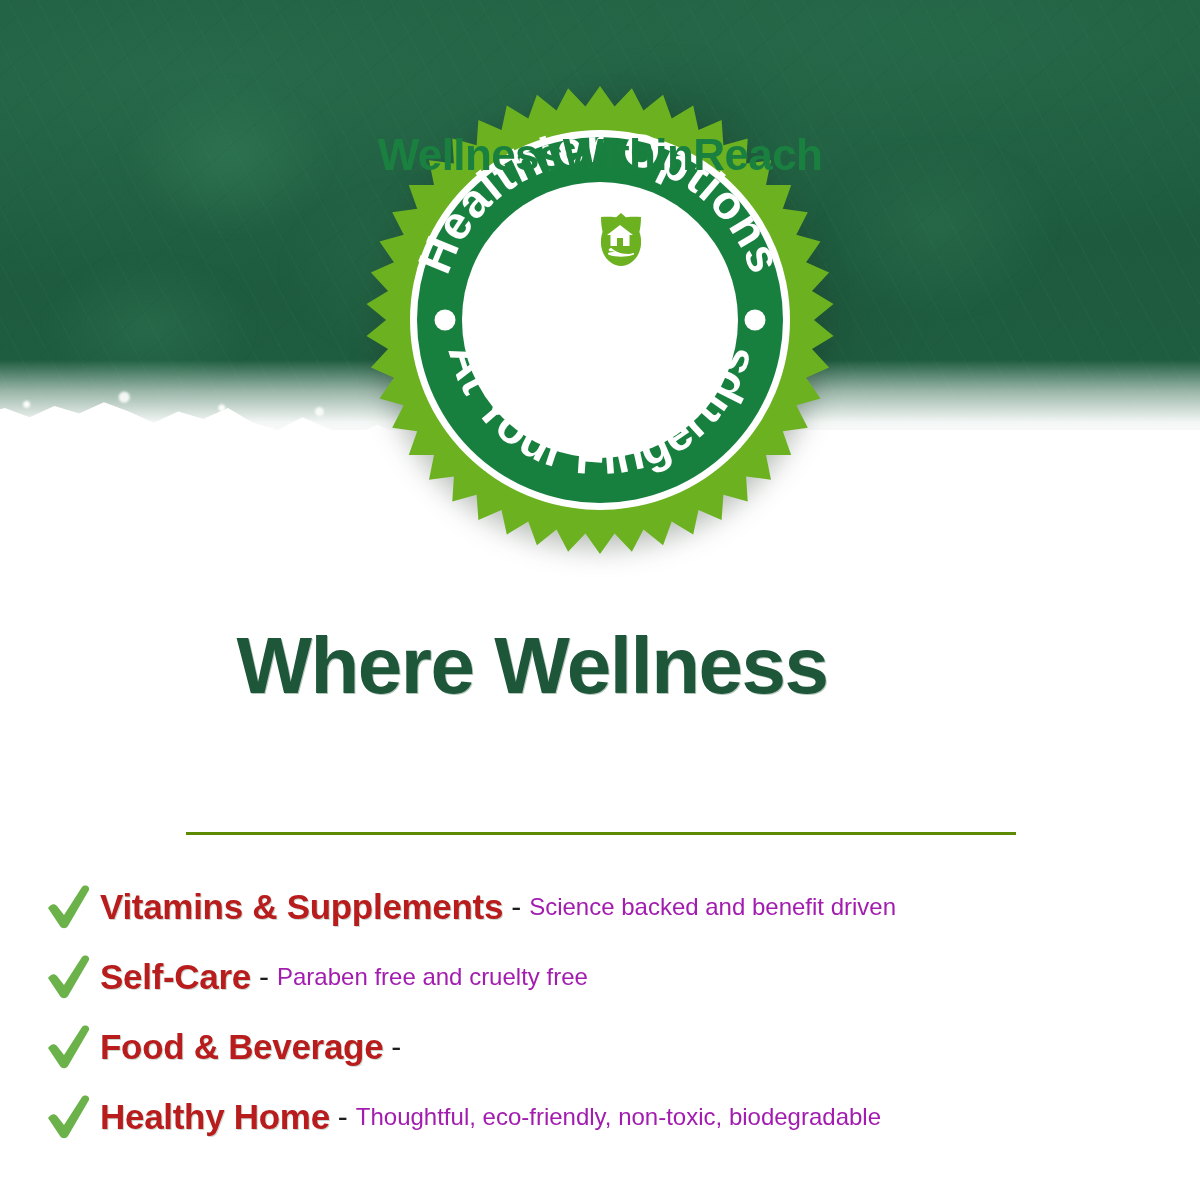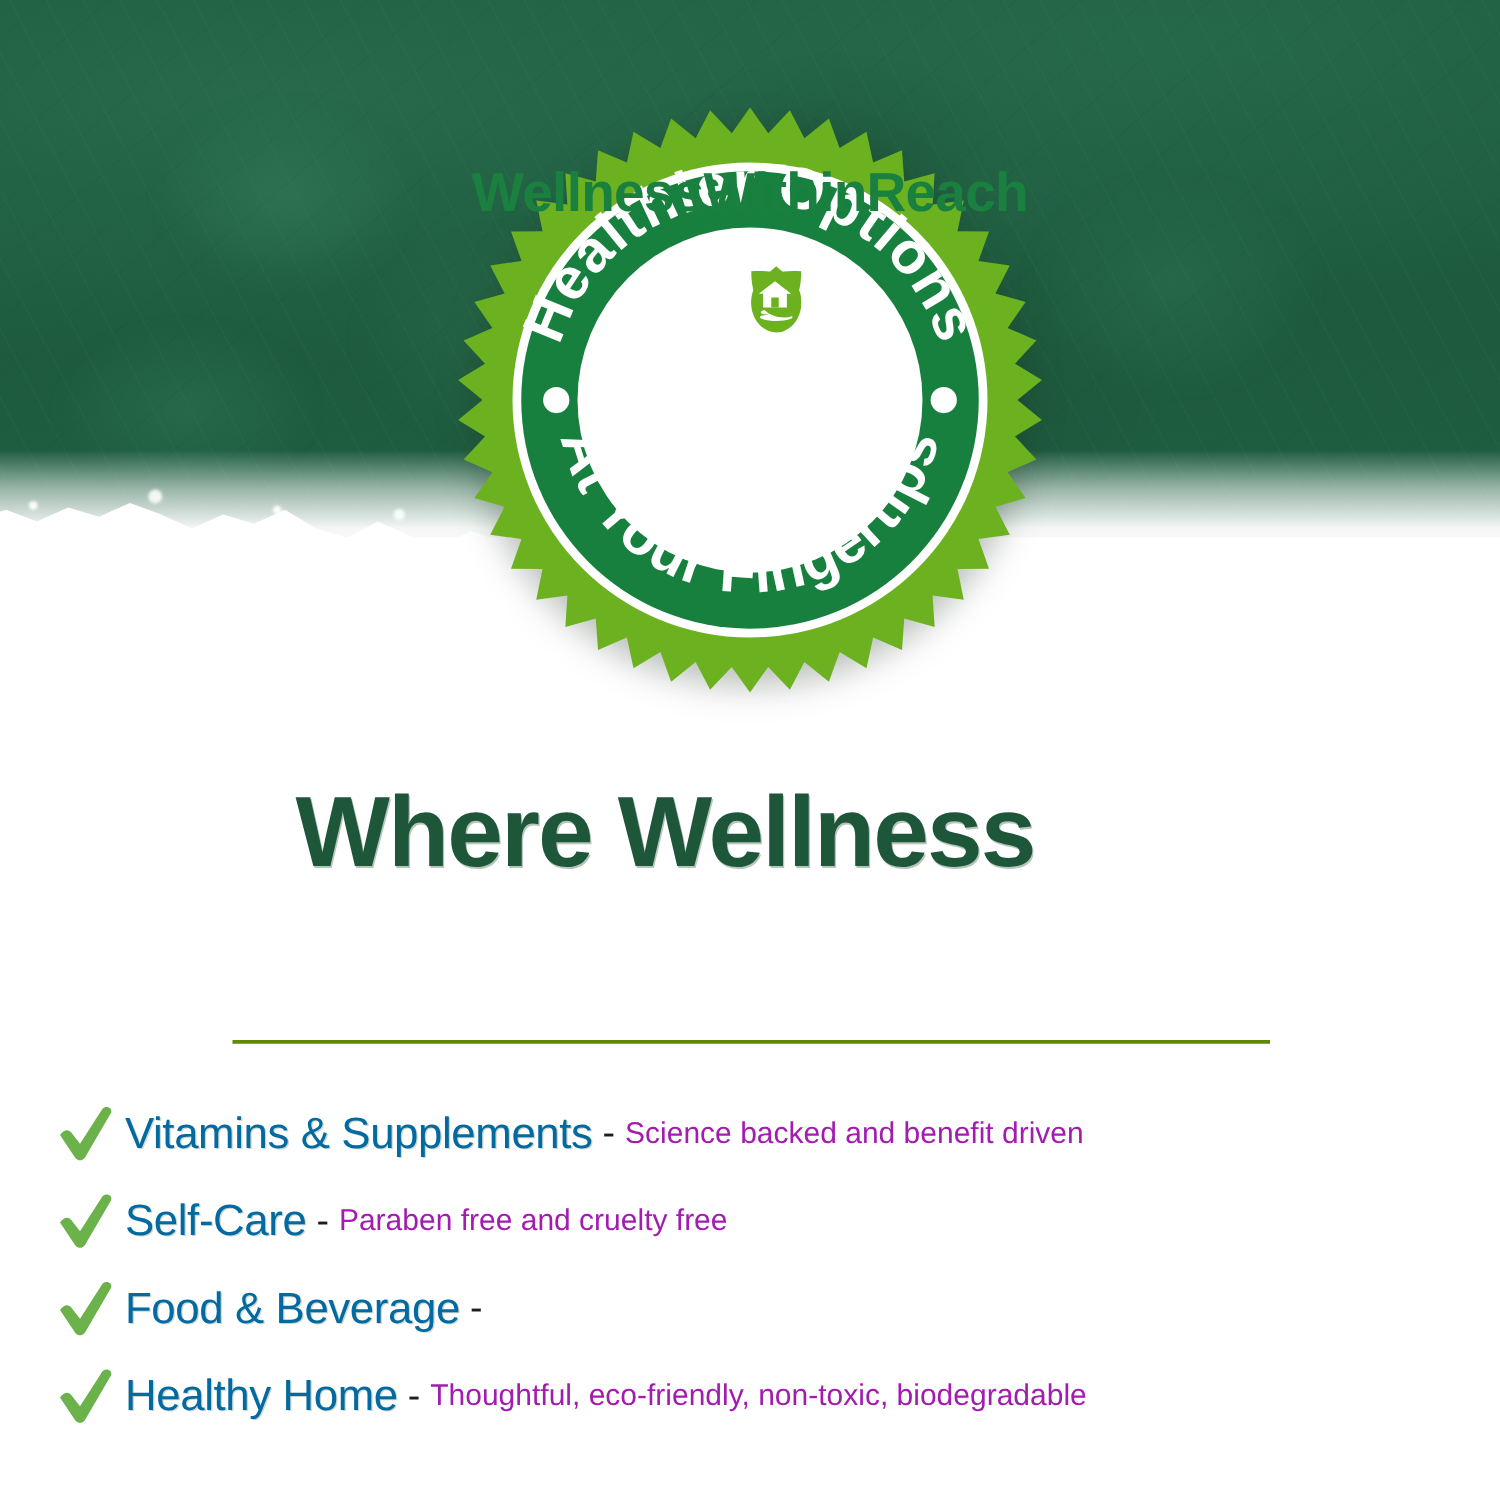--- a/index.html
+++ b/index.html
@@ -161,22 +161,22 @@
   #bullets{
     position:absolute; left:38px; top:872px; width:1160px;
   }
   .bullet{
     display:flex; align-items:center; height:70px;
   }
   .check{
     width:62px; flex:0 0 62px; display:flex; align-items:center; justify-content:center;
   }
   .bullet .title{
-    color:#0369a1;
-    font-weight:normal;
+    color:#b91c1c;
+    font-weight:bold;
     font-size:35px;
     letter-spacing:-0.3px;
     white-space:nowrap;
     text-shadow:1px 1px 0 rgba(140,165,148,.45);
   }
   .bullet .desc{
     color:#a21caf;
     font-size:24px;
     white-space:nowrap;
     margin-left:8px;

